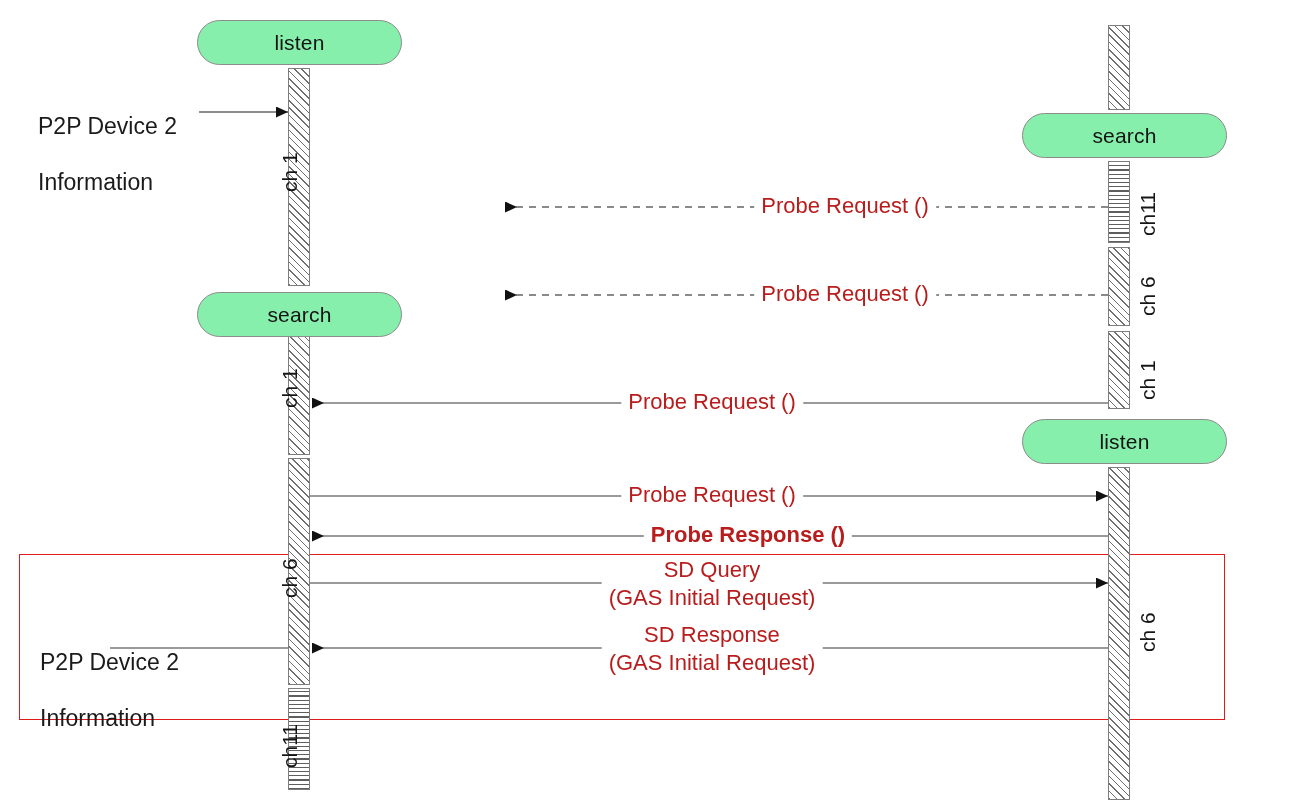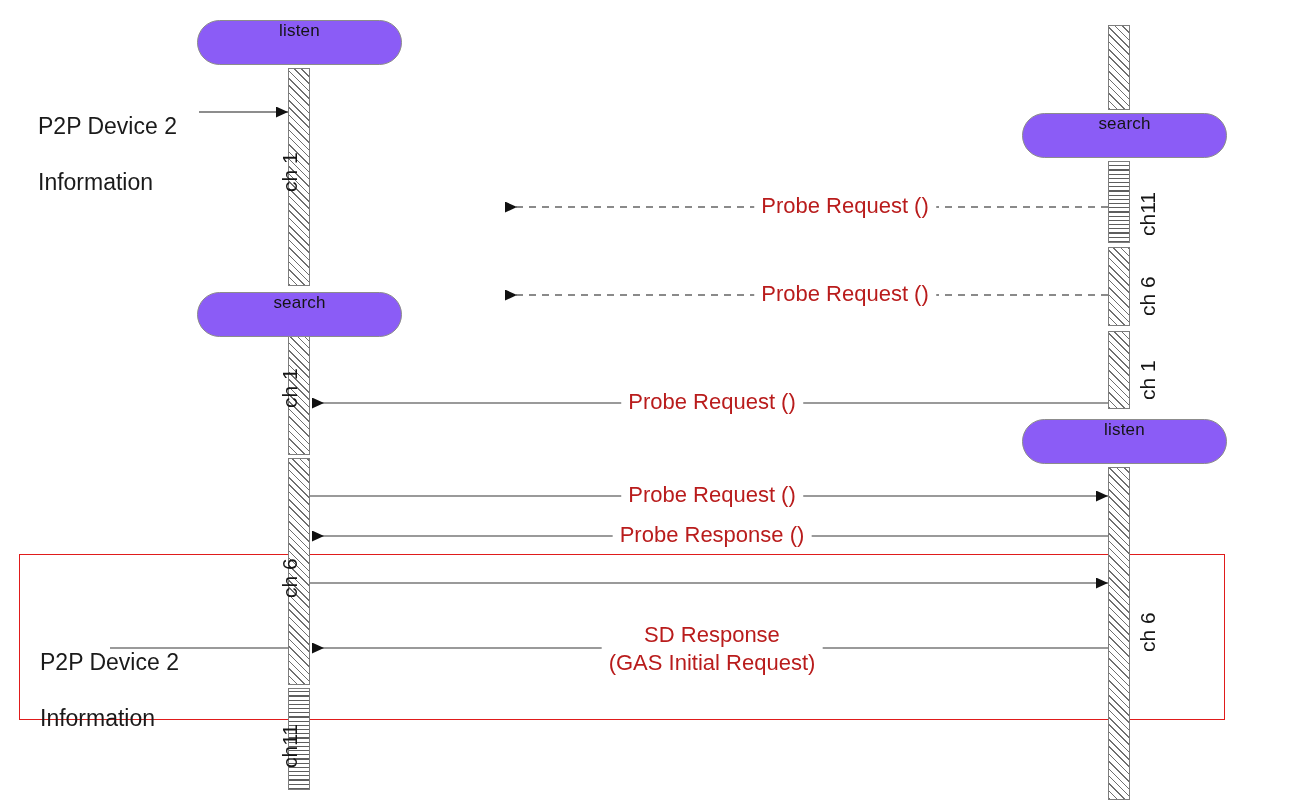--- a/index.html
+++ b/index.html
@@ -25,25 +25,25 @@
     top: 0;
     width: 1289px;
     height: 807px;
   }
   
   .pill {
     position: absolute;
     box-sizing: border-box;
     border: 1.4px solid #8c8c8c;
     border-radius: 999px;
-    background: #8b5cf6;
+    background: #86efac;
     display: flex;
-    align-items: flex-start;
+    align-items: center;
     justify-content: center;
-    font-size: 17px;
+    font-size: 21px;
     color: #141414;
     letter-spacing: 0.2px;
     z-index: 6;
   }
   
   .bar {
     position: absolute;
     box-sizing: border-box;
     border: 1.3px solid #7d7d7d;
     z-index: 3;
@@ -181,22 +181,26 @@
   </div>
 
   <div class="msglabel" style="left:845px; top:193px; transform:translateX(-50%);">Probe Request ()</div>
 
   <div class="msglabel" style="left:845px; top:281px; transform:translateX(-50%);">Probe Request ()</div>
 
   <div class="msglabel" style="left:712px; top:389px; transform:translateX(-50%);">Probe Request ()</div>
 
   <div class="msglabel" style="left:712px; top:482px; transform:translateX(-50%);">Probe Request ()</div>
 
-  <div class="msglabel" style="left:712px; top:522px; transform:translateX(-50%);">Probe Response ()</div>
-
+  <div class="msglabel" style="left:748px; top:522px; transform:translateX(-50%);font-weight:bold;">Probe Response ()</div>
+
+  <div class="msglabel two-line" style="left:712px; top:556px; transform:translateX(-50%);">
+    <div>SD Query</div>
+    <div>(GAS Initial Request)</div>
+  </div>
 
   <div class="msglabel two-line" style="left:712px; top:621px; transform:translateX(-50%);">
     <div>SD Response</div>
     <div>(GAS Initial Request)</div>
   </div>
 
   <div class="annot center" style="left:38px; top:84px; width:160px;">
     <div>P2P Device 2</div>
     <div>Information</div>
   </div>

